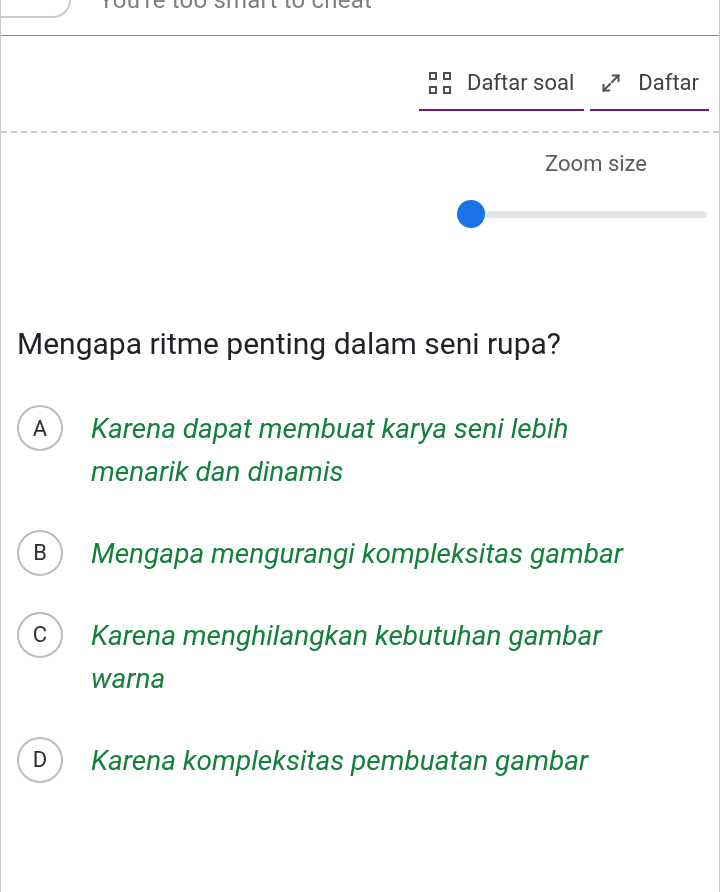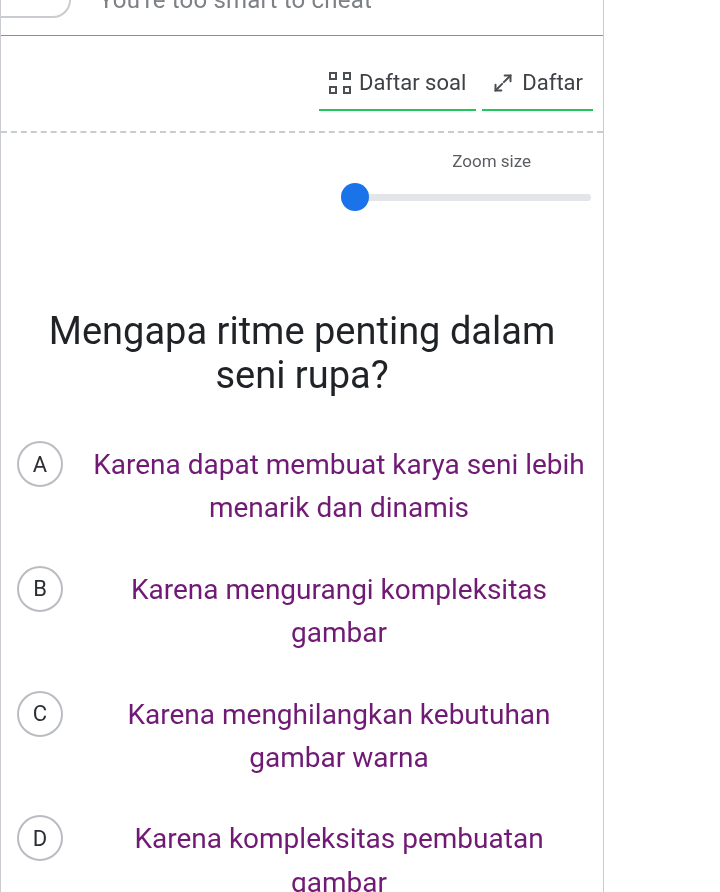--- a/index.html
+++ b/index.html
@@ -4,26 +4,25 @@
 <style>
   * { box-sizing: border-box; margin: 0; padding: 0; }
   html, body {
     width: 720px;
     height: 892px;
     font-family: Roboto, Arial, sans-serif;
     background: #fff;
     overflow: hidden;
   }
   .wrapper {
-    width: 604px;
+    width: 720px;
     height: 892px;
     border-left: 1px solid #c9ccd1;
     border-right: 1px solid #c9ccd1;
     position: relative;
-    text-align: center;
   }
   .top-bar {
     height: 36px;
     border-bottom: 1px solid #8b8e94;
     position: relative;
     display: flex;
     align-items: flex-start;
   }
   .top-pill {
     width: 70px;
@@ -45,26 +44,26 @@
   .toolbar-row {
     display: flex;
     justify-content: flex-end;
     align-items: center;
     padding: 28px 10px 20px 0;
     gap: 6px;
   }
   .tb-btn {
     display: flex;
     align-items: center;
-    gap: 8px;
+    gap: 16px;
     padding: 6px 10px 14px 10px;
     color: #3e4146;
     font-size: 22px;
     cursor: pointer;
-    border-bottom: 2px solid #22c55e;
+    border-bottom: 2px solid #701a75;
   }
   .tb-btn .icon {
     width: 22px;
     height: 22px;
     display: inline-flex;
     align-items: center;
     justify-content: center;
   }
   .grid-icon {
     position: relative;
@@ -93,23 +92,23 @@
     margin: 0;
   }
   .zoom-block {
     padding: 18px 10px 0 0;
     display: flex;
     flex-direction: column;
     align-items: flex-end;
   }
   .zoom-label {
     color: #5a5d62;
-    font-size: 17px;
+    font-size: 22px;
     margin-right: 62px;
-    margin-bottom: 14px;
+    margin-bottom: 26px;
   }
   .slider {
     position: relative;
     width: 250px;
     height: 24px;
     margin-right: 2px;
   }
   .slider-track {
     position: absolute;
     top: 9px;
@@ -125,21 +124,21 @@
     left: 0;
     width: 28px;
     height: 28px;
     background: #1a73e8;
     border-radius: 50%;
   }
   .question-area {
     padding: 100px 16px 0 16px;
   }
   .question-text {
-    font-size: 38px;
+    font-size: 30px;
     color: #1f2226;
     font-weight: 400;
     margin-bottom: 42px;
   }
   .options {
     display: flex;
     flex-direction: column;
     gap: 34px;
   }
   .option-row {
@@ -156,24 +155,25 @@
     border-radius: 50%;
     display: flex;
     align-items: center;
     justify-content: center;
     font-size: 22px;
     color: #2b2e33;
     margin-top: 2px;
   }
   .option-text {
     font-size: 28px;
-    color: #701a75;
+    color: #15803d;
     line-height: 1.55;
     padding-top: 4px;
     max-width: 560px;
+    font-style: italic;
   }
 </style>
 </head>
 <body>
 
 <div class="wrapper">
 
   <div class="top-bar">
     <div class="top-pill"></div>
     <div class="top-text">You're too smart to cheat</div>
@@ -218,21 +218,21 @@
     <div class="question-text">Mengapa ritme penting dalam seni rupa?</div>
     <div class="options">
 
       <div class="option-row">
         <div class="option-badge">A</div>
         <div class="option-text">Karena dapat membuat karya seni lebih menarik dan dinamis</div>
       </div>
 
       <div class="option-row">
         <div class="option-badge">B</div>
-        <div class="option-text">Karena mengurangi kompleksitas gambar</div>
+        <div class="option-text">Mengapa mengurangi kompleksitas gambar</div>
       </div>
 
       <div class="option-row">
         <div class="option-badge">C</div>
         <div class="option-text">Karena menghilangkan kebutuhan gambar warna</div>
       </div>
 
       <div class="option-row">
         <div class="option-badge">D</div>
         <div class="option-text">Karena kompleksitas pembuatan gambar</div>

